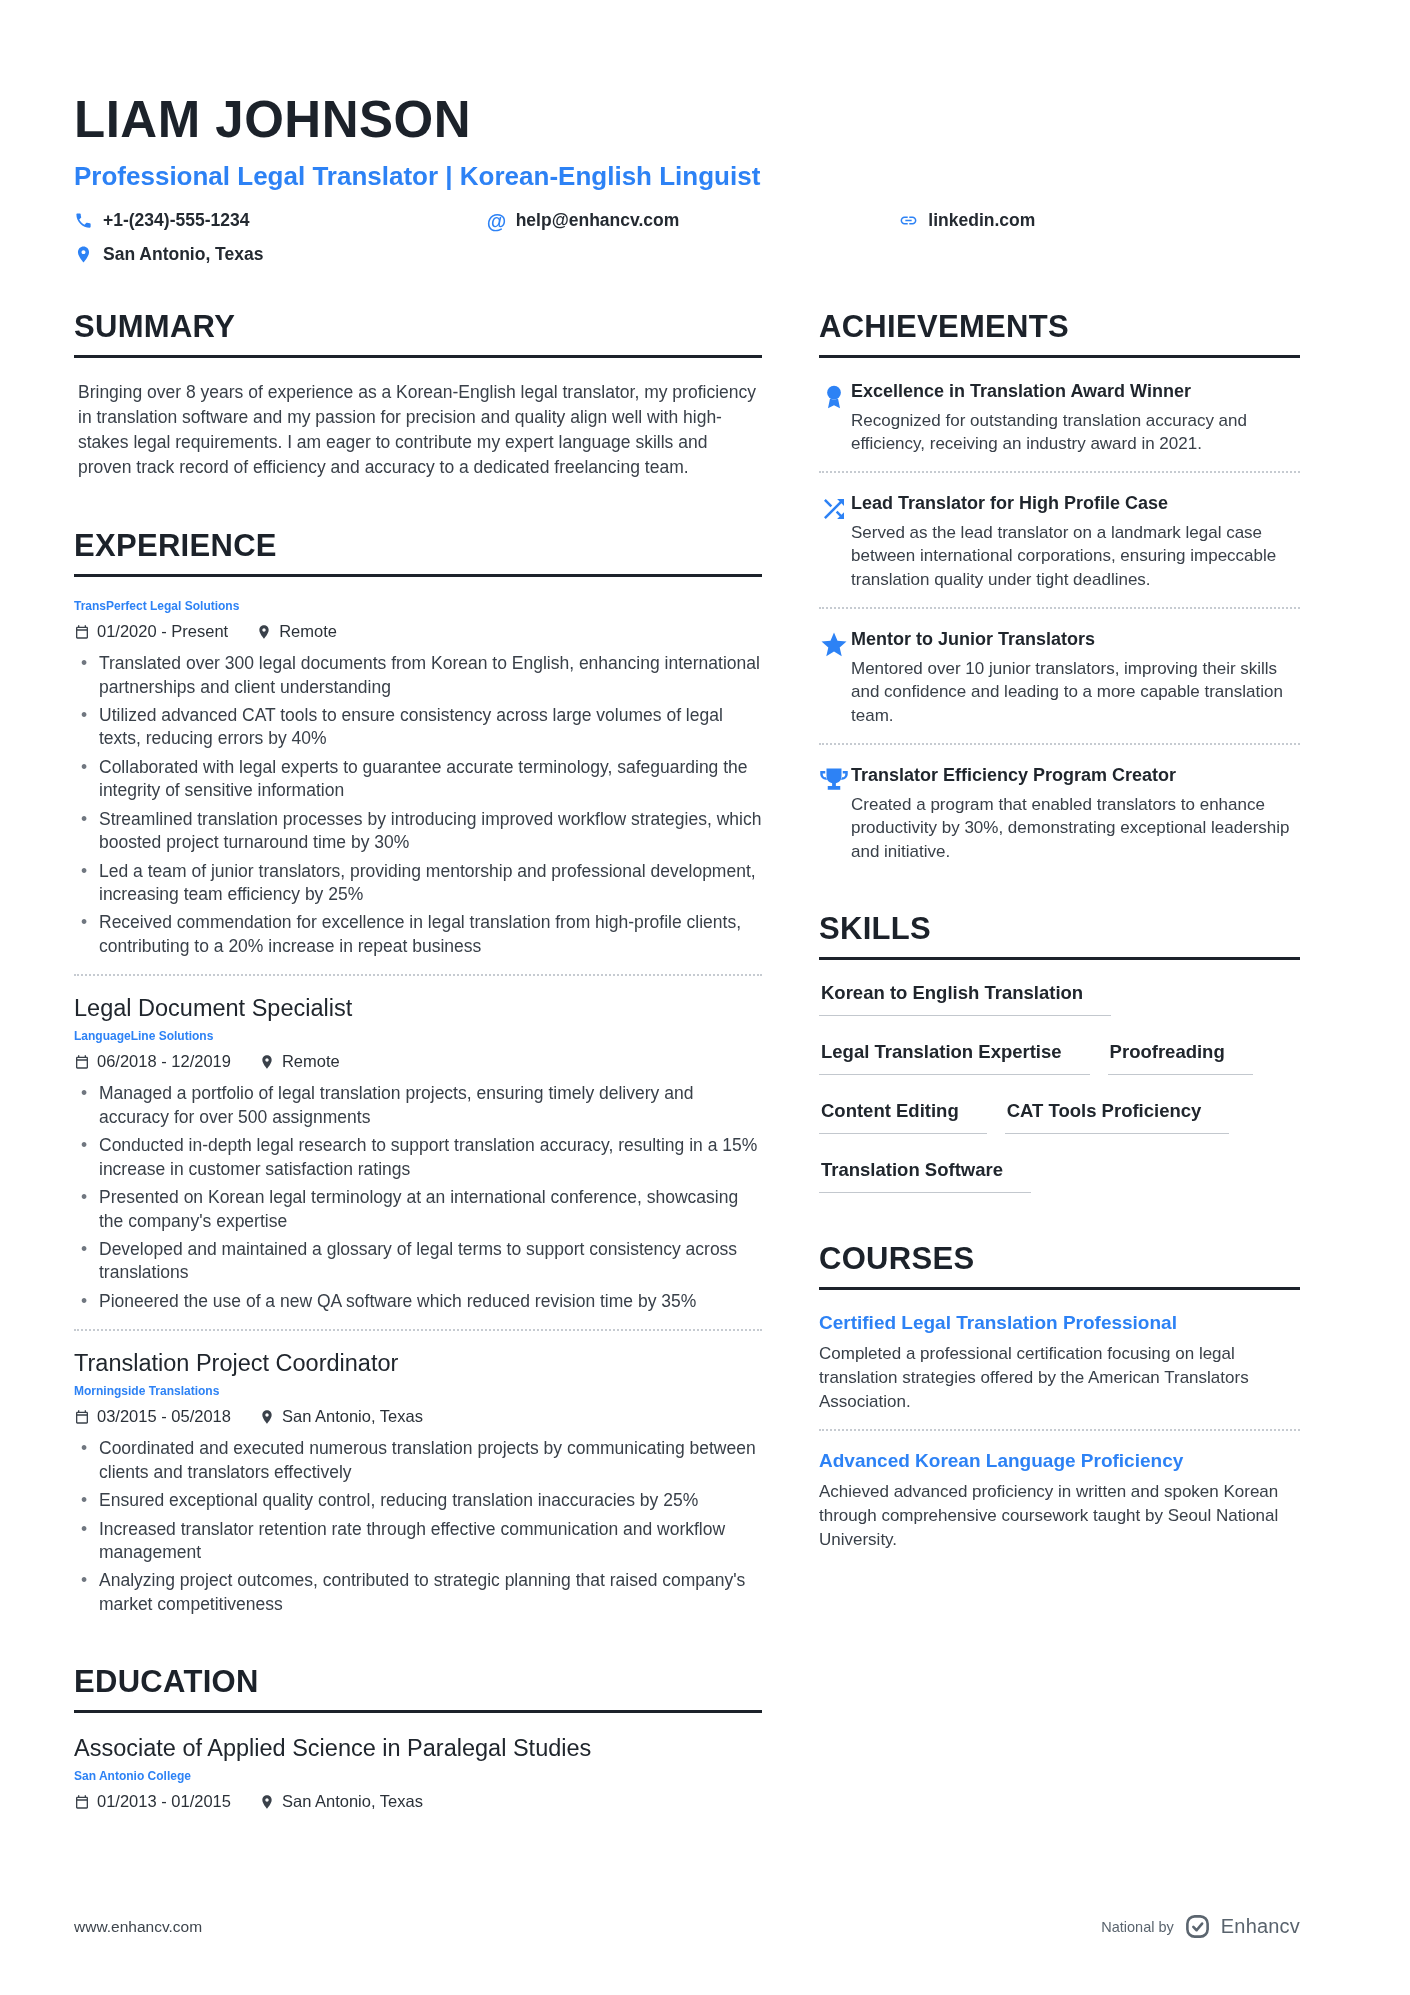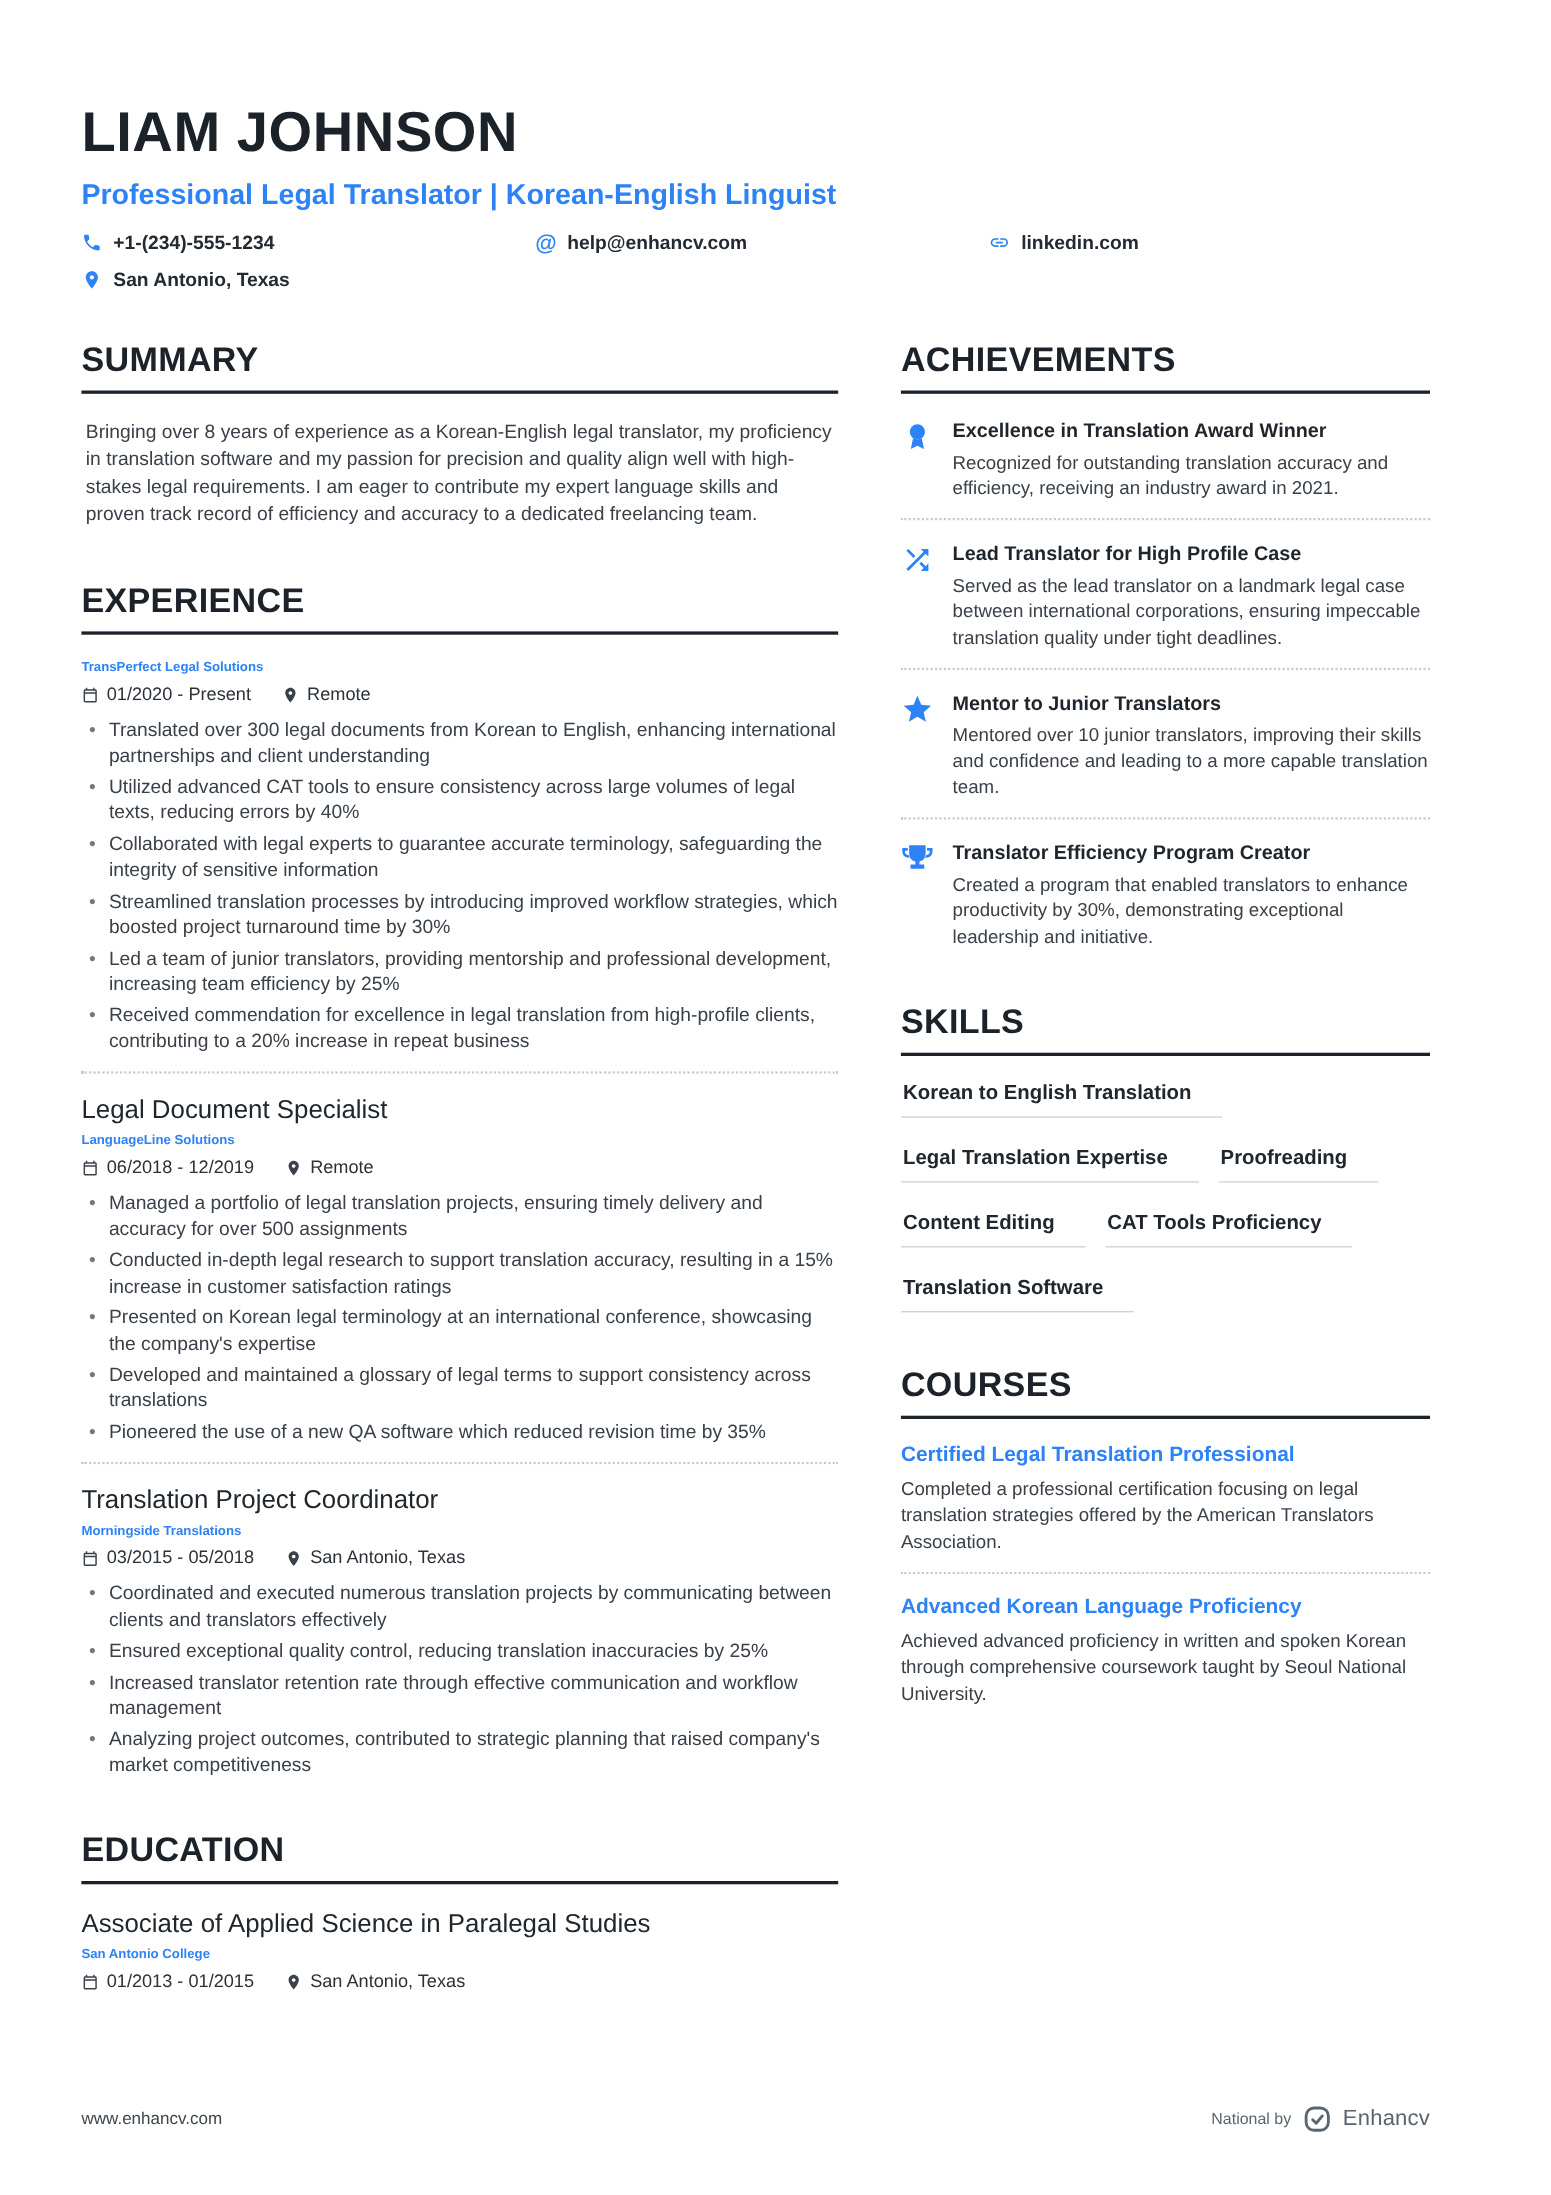--- a/index.html
+++ b/index.html
@@ -31,21 +31,21 @@
   h4.org { font-size: 12px; font-weight: 700; color: #2d82f5; margin: 0 0 9px; }
   .meta { display: flex; gap: 28px; font-size: 16.5px; color: #2b3138; margin-bottom: 11px; }
   .meta-item { display: flex; align-items: center; gap: 7px; }
   .meta-item svg { width: 16px; height: 16px; fill: #3a414a; flex: none; }
   ul.bullets { list-style: none; margin: 0; padding: 0; font-size: 17.5px; line-height: 1.34; color: #394049; }
   ul.bullets li { position: relative; padding-left: 25px; margin-bottom: 5px; }
   ul.bullets li::before { content: "\2022"; position: absolute; left: 7px; top: 0; color: #707780; }
   hr.dotted { border: 0; border-top: 2px dotted #c6cbd1; margin: 16px 0 19px; }
 
   
-  .ach { display: flex; gap: 15px; }
+  .ach { display: flex; }
   .ach-icon { width: 32px; flex: none; padding-top: 2px; }
   .ach-icon svg { width: 30px; height: 30px; fill: #2d82f5; }
   .ach h5 { font-size: 18px; font-weight: 700; margin: 0 0 6px; color: #1f252c; line-height: 1.25; }
   .ach p { margin: 0; font-size: 17px; line-height: 1.38; color: #394049; }
 
   
   .skills { display: flex; flex-wrap: wrap; column-gap: 18px; row-gap: 25px; }
   .skill { font-size: 18.5px; font-weight: 700; color: #20262d; border-bottom: 1px solid #c3c8ce; padding: 0 28px 11px 2px; }
 
   

